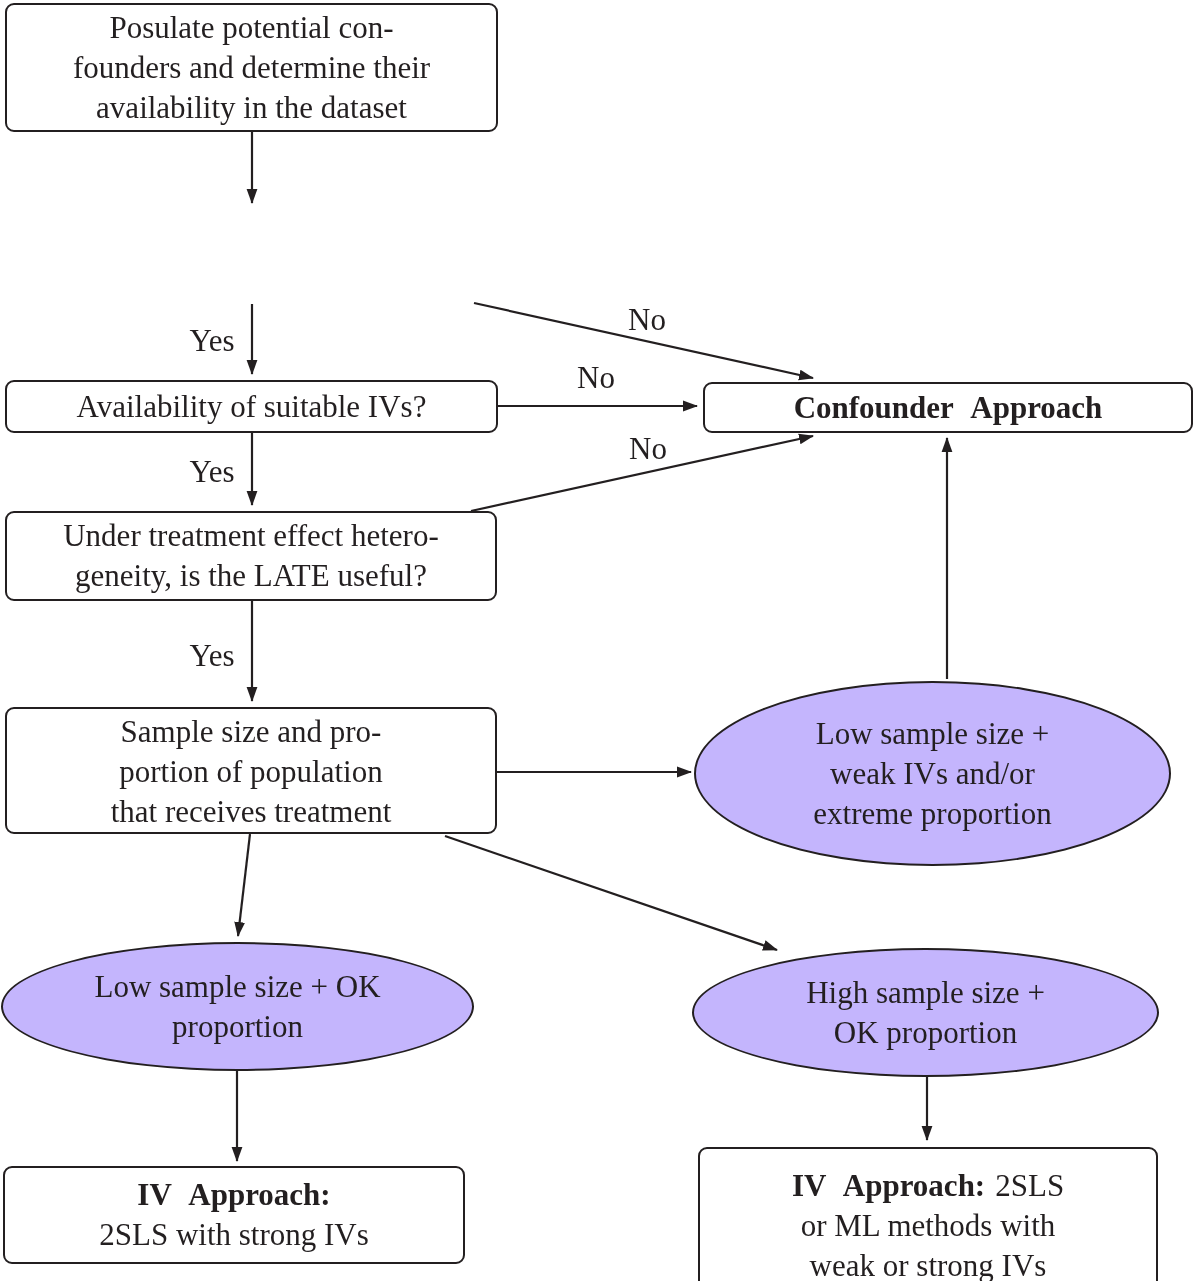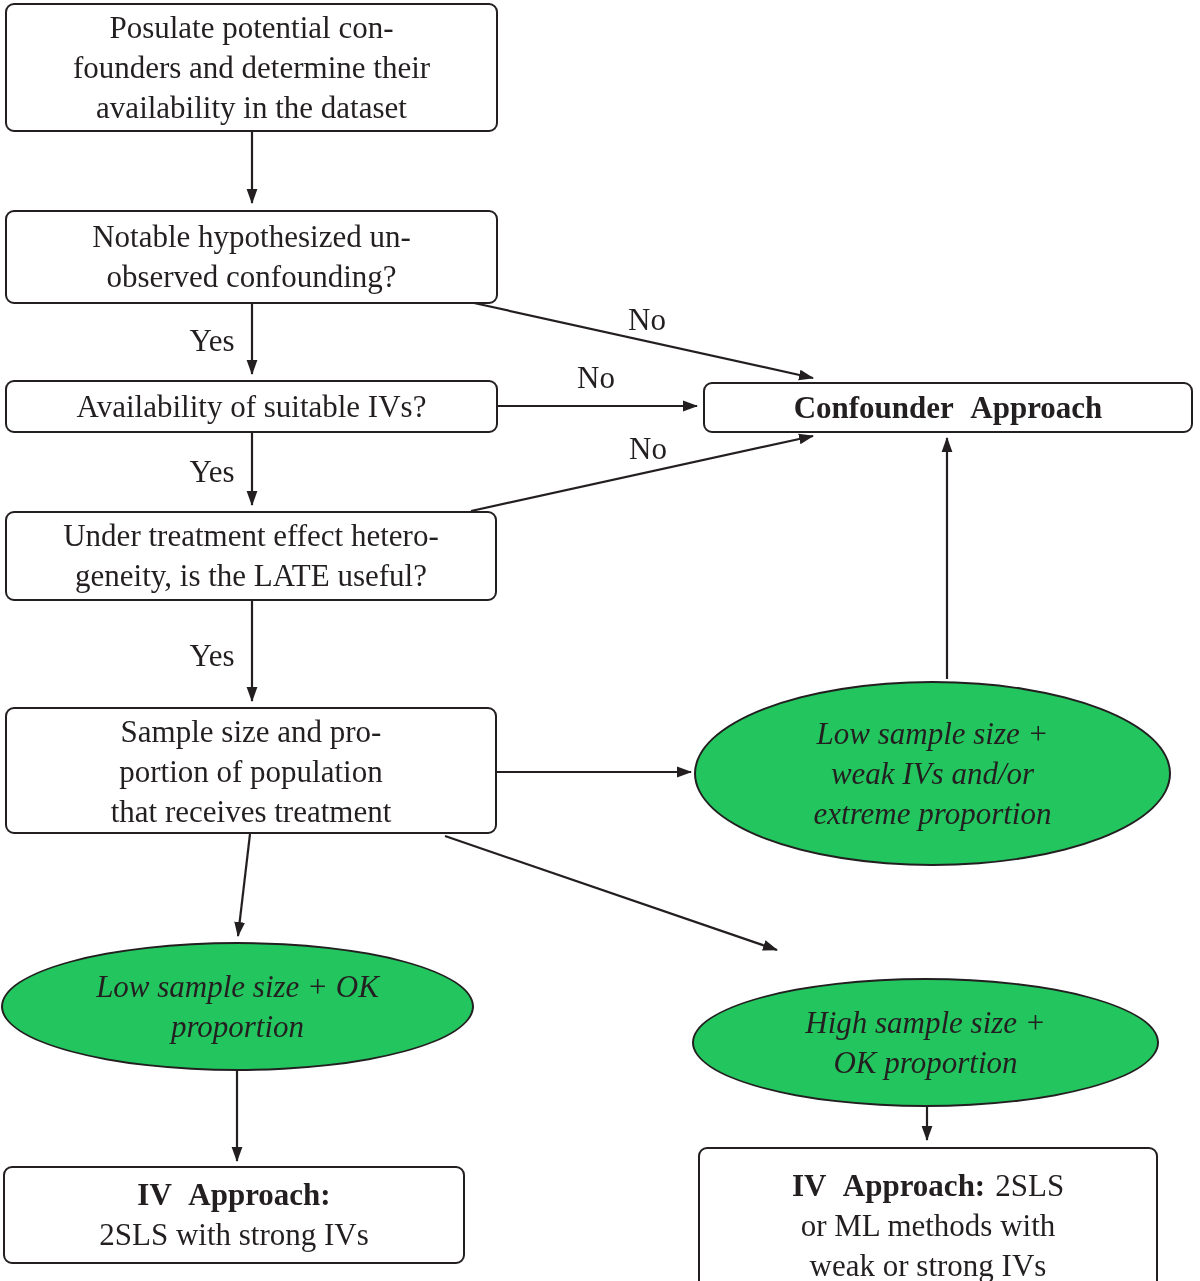--- a/index.html
+++ b/index.html
@@ -33,27 +33,26 @@
     flex-direction: column;
     align-items: center;
     justify-content: center;
     text-align: center;
   }
   .ellipse {
     position: absolute;
     box-sizing: border-box;
     border: 2.4px solid #231f20;
     border-radius: 50%;
-    background: #22c55e;
+    background: #c4b5fd;
     display: flex;
     flex-direction: column;
     align-items: center;
     justify-content: center;
     text-align: center;
-    font-style: italic;
   }
   .bold-title {
     font-weight: bold;
     word-spacing: 11px;
   }
   .inline-rest {
     font-weight: normal;
     margin-left: 10px;
     word-spacing: normal;
   }
@@ -69,21 +68,21 @@
   #box-postulate     { left: 5px;   top: 3px;    width: 493px; height: 129px; }
   #box-unobserved    { left: 5px;   top: 210px;  width: 493px; height: 94px;  }
   #box-suitable-ivs  { left: 5px;   top: 380px;  width: 493px; height: 53px; text-align: center;  }
   #box-late          { left: 5px;   top: 511px;  width: 492px; height: 90px; text-align: right;  }
   #box-sample        { left: 5px;   top: 707px;  width: 492px; height: 127px; justify-content: flex-end; }
   #box-confounder    { left: 703px; top: 382px;  width: 490px; height: 51px;  }
   #box-iv-strong     { left: 3px;   top: 1166px; width: 462px; height: 98px;  }
   #box-iv-ml         { left: 698px; top: 1147px; width: 460px; height: 157px; }
   #ell-low-weak      { left: 694px; top: 681px;  width: 477px; height: 185px; }
   #ell-low-ok        { left: 1px;   top: 942px;  width: 473px; height: 129px; }
-  #ell-high-ok       { left: 692px; top: 978px;  width: 467px; height: 129px; }
+  #ell-high-ok       { left: 692px; top: 948px;  width: 467px; height: 129px; }
 
   
   #lbl-yes1 { left: 212px; top: 341px; }
   #lbl-yes2 { left: 212px; top: 472px; }
   #lbl-yes3 { left: 212px; top: 656px; }
   #lbl-no1  { left: 647px; top: 320px; }
   #lbl-no2  { left: 596px; top: 378px; }
   #lbl-no3  { left: 648px; top: 449px; }
 </style>
 </head>
@@ -113,24 +112,20 @@
       <line x1="947" y1="679" x2="947" y2="438" marker-end="url(#arrow)"></line>
     </g>
   </svg>
 
   <div class="node" id="box-postulate">
     <span class="line">Posulate potential con-</span>
     <span class="line">founders and determine their</span>
     <span class="line">availability in the dataset</span>
   </div>
 
-  <div class="node" id="box-unobserved">
-    <span class="line">Notable hypothesized un-</span>
-    <span class="line">observed confounding?</span>
-  </div>
 
   <div class="node" id="box-suitable-ivs">
     <span class="line">Availability of suitable IVs?</span>
   </div>
 
   <div class="node" id="box-late">
     <span class="line">Under treatment effect hetero-</span>
     <span class="line">geneity, is the LATE useful?</span>
   </div>
 

